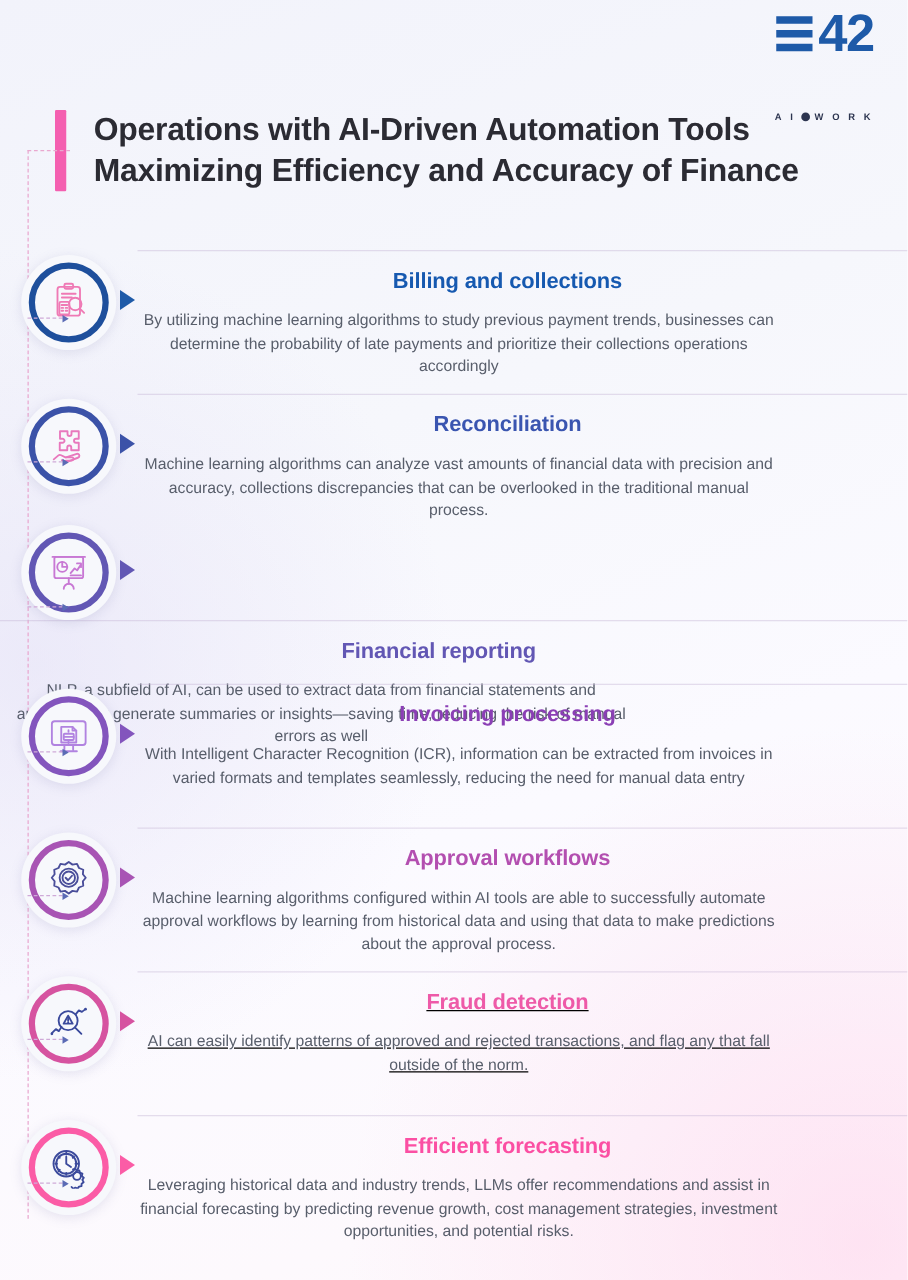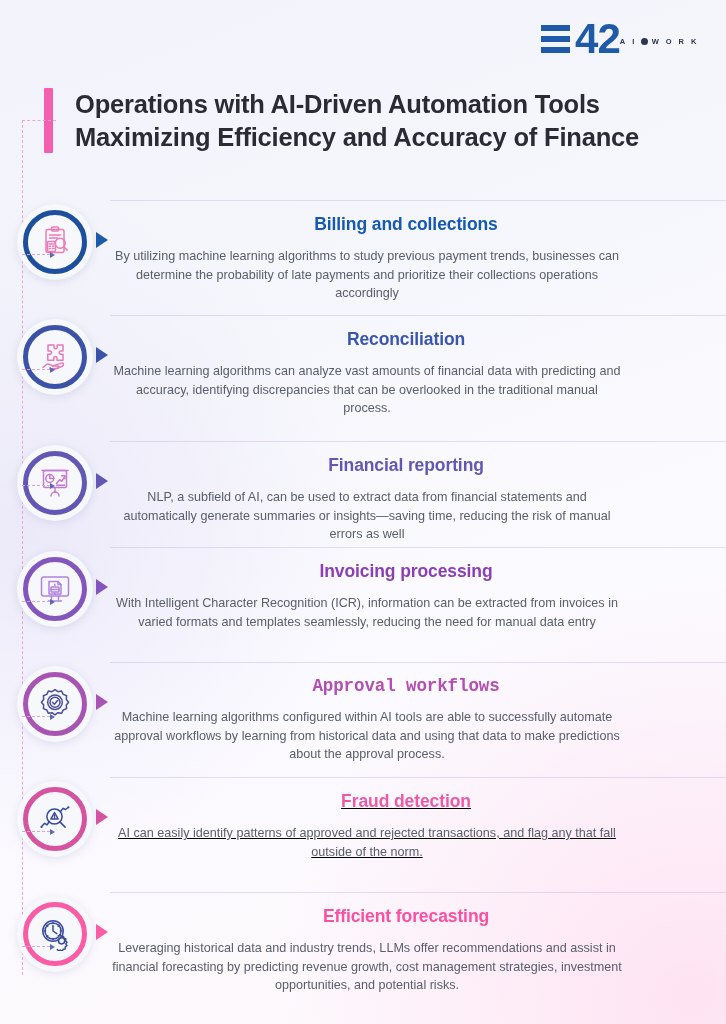--- a/index.html
+++ b/index.html
@@ -15,22 +15,22 @@
     width:726px; height:1024px;
     background:
       radial-gradient(circle at 95% 97%, rgba(255,198,230,0.42) 0%, rgba(255,198,230,0.0) 34%),
       radial-gradient(circle at 4% 52%, rgba(226,222,246,0.55) 0%, rgba(226,222,246,0.0) 38%),
       linear-gradient(160deg, #f2f3fb 0%, #f6f7fc 35%, #fbfaff 62%, #fdf9fd 85%, #fef8fb 100%);
     overflow:hidden;
   }
 
   
   .logo-wrap {
-    position:absolute; top:22px; right:26px;
-    display:flex; flex-direction:row; align-items:center;
+    position:absolute; top:10px; right:26px;
+    display:flex; flex-direction:column; align-items:center;gap:40px;
   }
   .logo-main { display:flex; align-items:center; gap:5px; }
   .logo-bars { display:flex; flex-direction:column; gap:5px; }
   .logo-bars i { display:block; width:29px; height:6px; background:#1e5aa8; }
   .logo-42 {
     font-family:"Liberation Sans", sans-serif;
     font-size:42px; font-weight:bold; color:#1e5aa8;
     letter-spacing:-1px; line-height:0.82;
   }
   .logo-sub {
@@ -195,24 +195,24 @@
   <path d="M10 5h6v2.2a1.6 1.6 0 103.2 0V5H25v6h-2.2a1.6 1.6 0 100 3.2H25v6h-6v-2.2a1.6 1.6 0 10-3.2 0V20.2h-6v-6h2.2a1.6 1.6 0 100-3.2H10z"></path>
   <path d="M5 27.5l3.5-3c.7-.6 1.6-.7 2.4-.3l3.5 1.7h5.2c1 0 1.6 1 1.1 1.8-.3.5-.8.8-1.4.8h-4.6"></path>
   <path d="M14.8 25.9l8.6-2.8c1-.3 2 .3 2.1 1.3.1.8-.4 1.5-1.2 1.8l-7.6 2.9c-.8.3-1.7.3-2.5 0l-2.7-1"></path>
 </svg>
 </div>
           </div>
           <div class="arrow" style="color: rgb(59, 82, 168);"></div>
         </div>
         <div class="text-col">
           <div class="sec-head" style="color: rgb(58, 85, 176);">Reconciliation</div>
-          <div class="sec-body">Machine learning algorithms can analyze vast amounts of financial data with predicting and accuracy, identifying discrepancies that can be overlooked in the traditional manual process.</div>
-        </div>
-      </div>
-      <div class="row" style="top: 441px;">
+          <div class="sec-body">Machine learning algorithms can analyze vast amounts of financial data with precision and accuracy, collections discrepancies that can be overlooked in the traditional manual process.</div>
+        </div>
+      </div>
+      <div class="row" style="top: 416px; flex-direction: column;">
         <div class="icon-col">
           <div class="icon-badge" style="color: rgb(98, 87, 180);">
             <div class="icon-ring"></div>
             <div class="icon-glyph" style="color: rgb(200, 120, 212);">
 <svg viewBox="0 0 34 34" fill="none" stroke="currentColor" stroke-width="1.5" stroke-linecap="round" stroke-linejoin="round">
   <path d="M4 4.5h26"></path>
   <rect x="5.5" y="4.5" width="23" height="17" rx="1.5"></rect>
   <path d="M17 21.5v4.5"></path>
   <path d="M13 30c0-2.2 1.8-4 4-4s4 1.8 4 4"></path>
   <circle cx="11.8" cy="12.5" r="4"></circle>
@@ -262,21 +262,21 @@
   <path d="M17 2.6l3 2.1 3.6-.6 1.6 3.3 3.4 1.4-.3 3.6 2.3 2.8-2.3 2.8.3 3.6-3.4 1.4-1.6 3.3-3.6-.6-3 2.1-3-2.1-3.6.6-1.6-3.3-3.4-1.4.3-3.6L3.4 15.2l2.3-2.8-.3-3.6 3.4-1.4 1.6-3.3 3.6.6z"></path>
   <circle cx="17" cy="15.2" r="7.3"></circle>
   <circle cx="17" cy="15.2" r="5"></circle>
   <path d="M14.5 15.2l1.9 2 3.2-3.6"></path>
 </svg>
 </div>
           </div>
           <div class="arrow" style="color: rgb(168, 84, 180);"></div>
         </div>
         <div class="text-col">
-          <div class="sec-head" style="color: rgb(179, 79, 176); font-family: Liberation Mono, monospace;">Approval workflows</div>
+          <div class="sec-head" style="color: rgb(179, 79, 176);">Approval workflows</div>
           <div class="sec-body">Machine learning algorithms configured within AI tools are able to successfully automate approval workflows by learning from historical data and using that data to make predictions about the approval process.</div>
         </div>
       </div>
       <div class="row" style="top: 777px; text-decoration: underline;">
         <div class="icon-col">
           <div class="icon-badge" style="color: rgb(214, 83, 160);">
             <div class="icon-ring"></div>
             <div class="icon-glyph" style="color: rgb(59, 74, 156);">
 <svg viewBox="0 0 34 34" fill="none" stroke="currentColor" stroke-width="1.5" stroke-linecap="round" stroke-linejoin="round">
   <circle cx="16.5" cy="14.5" r="7.6"></circle>

